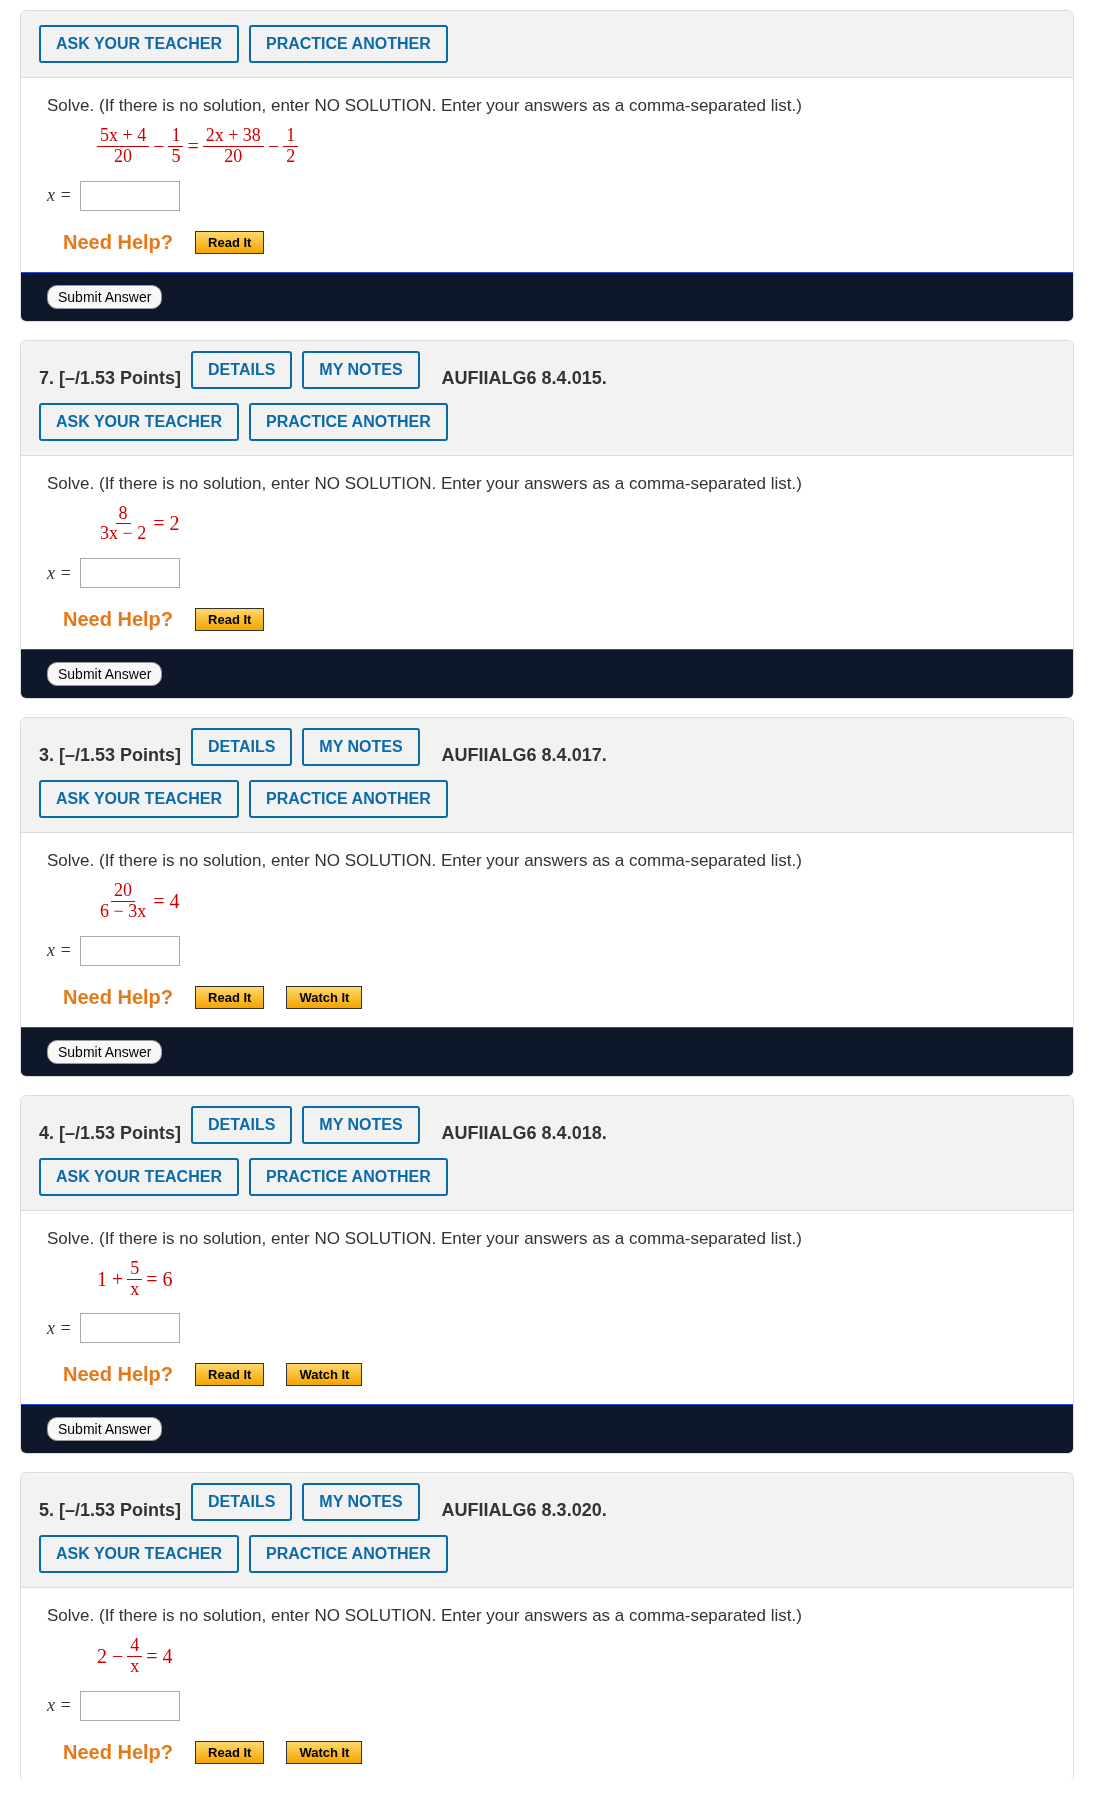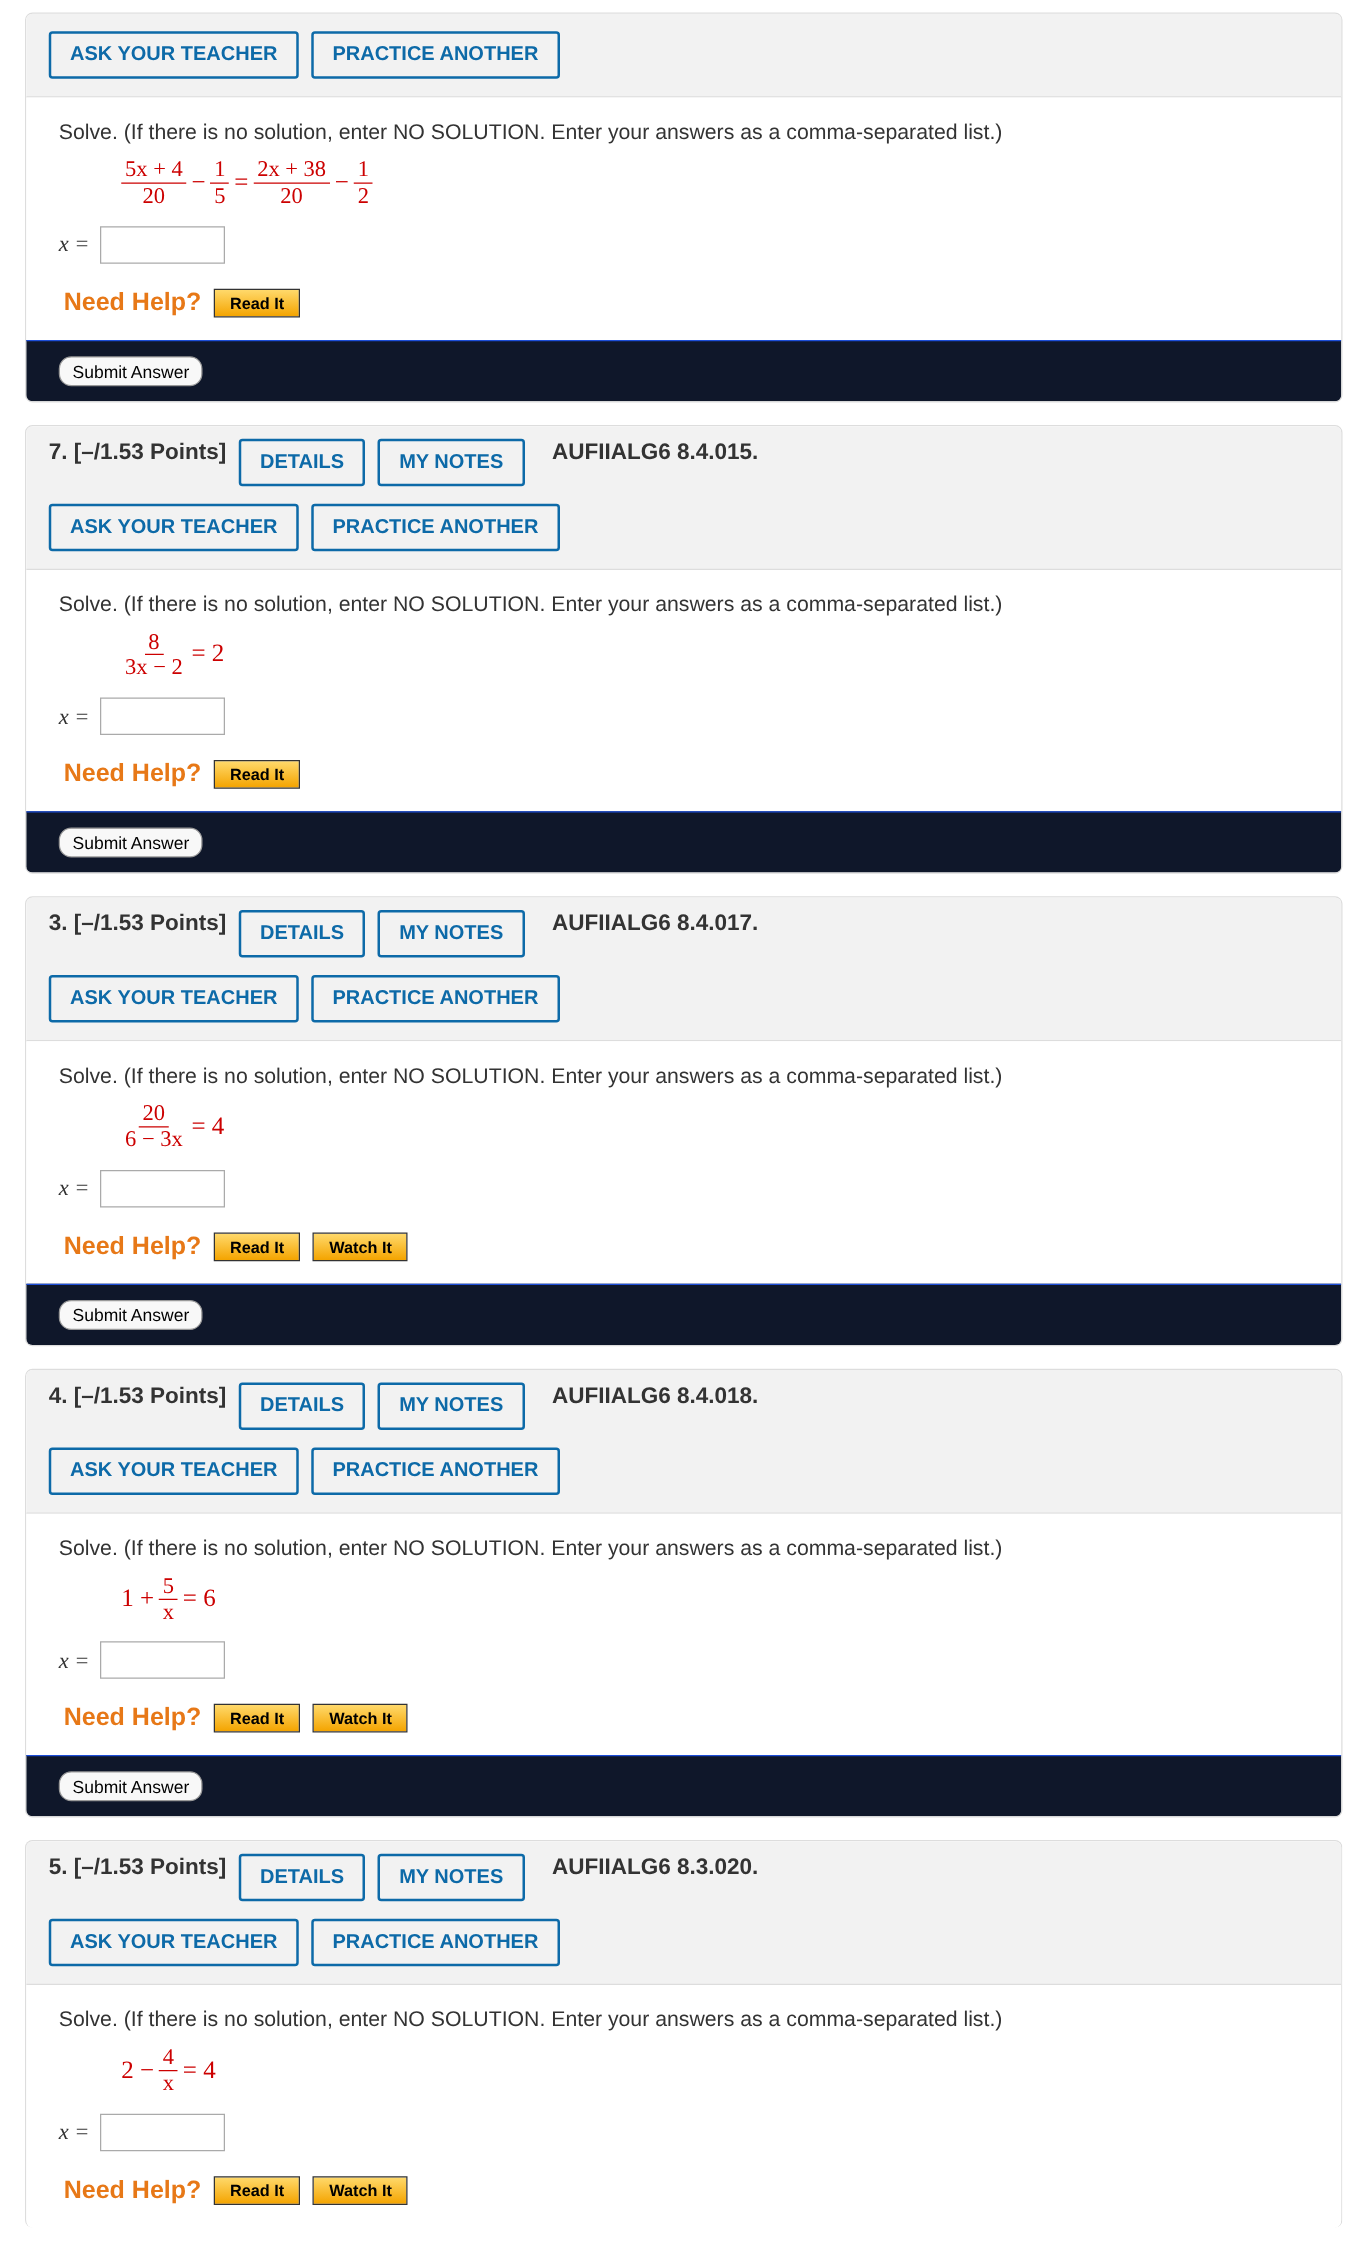--- a/index.html
+++ b/index.html
@@ -17,21 +17,21 @@
     margin-bottom: 18px;
     overflow: hidden;
   }
   .q-header {
     background: #f2f2f2;
     padding: 10px 18px 14px 18px;
     border-bottom: 1px solid #ddd;
   }
   .q-row1 {
     display: flex;
-    align-items: flex-start;
+    align-items: flex-end;
     gap: 10px;
     flex-wrap: wrap;
     margin-bottom: 14px;
   }
   .q-number { font-weight: bold; font-size: 18px; }
   .btn-blue {
     display: inline-block;
     border: 2px solid #0d6aa8;
     color: #0d6aa8;
     font-weight: bold;
@@ -67,21 +67,21 @@
   .frac .den { padding: 0 3px; }
   .xline { display: flex; align-items: center; gap: 8px; margin: 6px 0 20px; }
   .xline .xeq { font-style: italic; font-family: "Times New Roman", serif; font-size: 18px; }
   .xinput {
     width: 100px; height: 30px;
     border: 1px solid #aaa;
     background: #fff;
     font-size: 15px;
     padding: 2px 5px;
   }
-  .need-help-row { display: flex; align-items: flex-end; gap: 10px; margin: 10px 4px 12px; }
+  .need-help-row { display: flex; align-items: flex-end; gap: 22px; margin: 10px 16px 12px; }
   .need-help { color: #e77817; font-weight: bold; font-size: 20px; }
   .help-btn {
     background: linear-gradient(#ffd96b, #f4a400);
     border: 1px solid #333;
     font-size: 13px;
     font-weight: bold;
     padding: 3px 12px;
     cursor: pointer;
     color: #000;
   }

